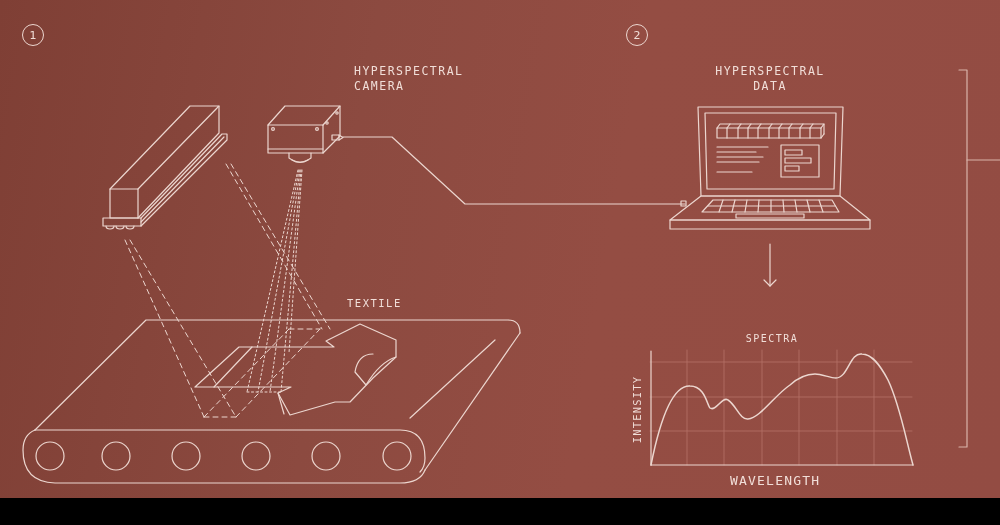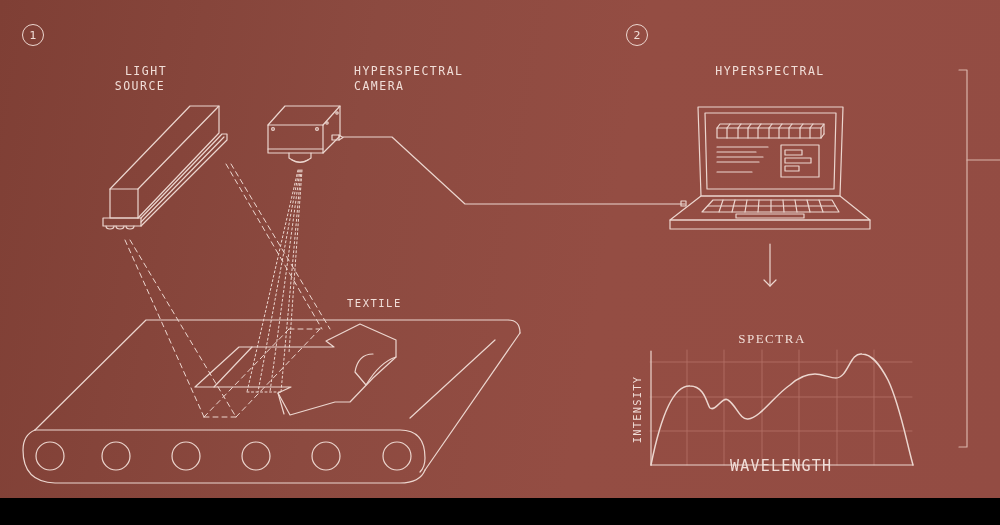--- a/index.html
+++ b/index.html
@@ -187,30 +187,27 @@
     </g>
   </svg>
 
   <div class="step" style="left:22px;top:24px;">
       <span>1</span>
     </div>
   <div class="step" style="left:626px;top:24px;">
       <span>2</span>
     </div>
 
-  <div class="lbl center" style="left:95px;top:64px;width:90px;">
-    <div style="padding-left:12px">LIGHT</div>
-    <div>SOURCE</div>
-  </div>
   <div class="lbl" style="left:354px;top:64px;">
     <div>HYPERSPECTRAL</div>
     <div>CAMERA</div>
   </div>
   <div class="lbl center" style="left:690px;top:64px;width:160px;">
     <div>HYPERSPECTRAL</div>
+    <div>DATA</div>
   </div>
   <div class="lbl" style="left:347px;top:296px;font-size:10.5px;">TEXTILE</div>
-  <div class="lbl center" style="left:722px;top:331px;width:100px;font-size:13px;font-family:Liberation Serif, serif;">SPECTRA</div>
-  <div class="lbl center" style="left:730px;top:459px;width:80px;font-size:15px;letter-spacing:1.2px;">WAVELENGTH</div>
+  <div class="lbl center" style="left:722px;top:331px;width:100px;font-size:10px;">SPECTRA</div>
+  <div class="lbl center" style="left:730px;top:473px;width:80px;font-size:13px;letter-spacing:1.2px;">WAVELENGTH</div>
   <div class="lbl ylabel center" style="left:597px;top:402px;width:80px;font-size:10.5px;letter-spacing:1.2px;">INTENSITY</div>
 </div>
 
 <div class="bottom-bar"></div>
 
 </body></html>

